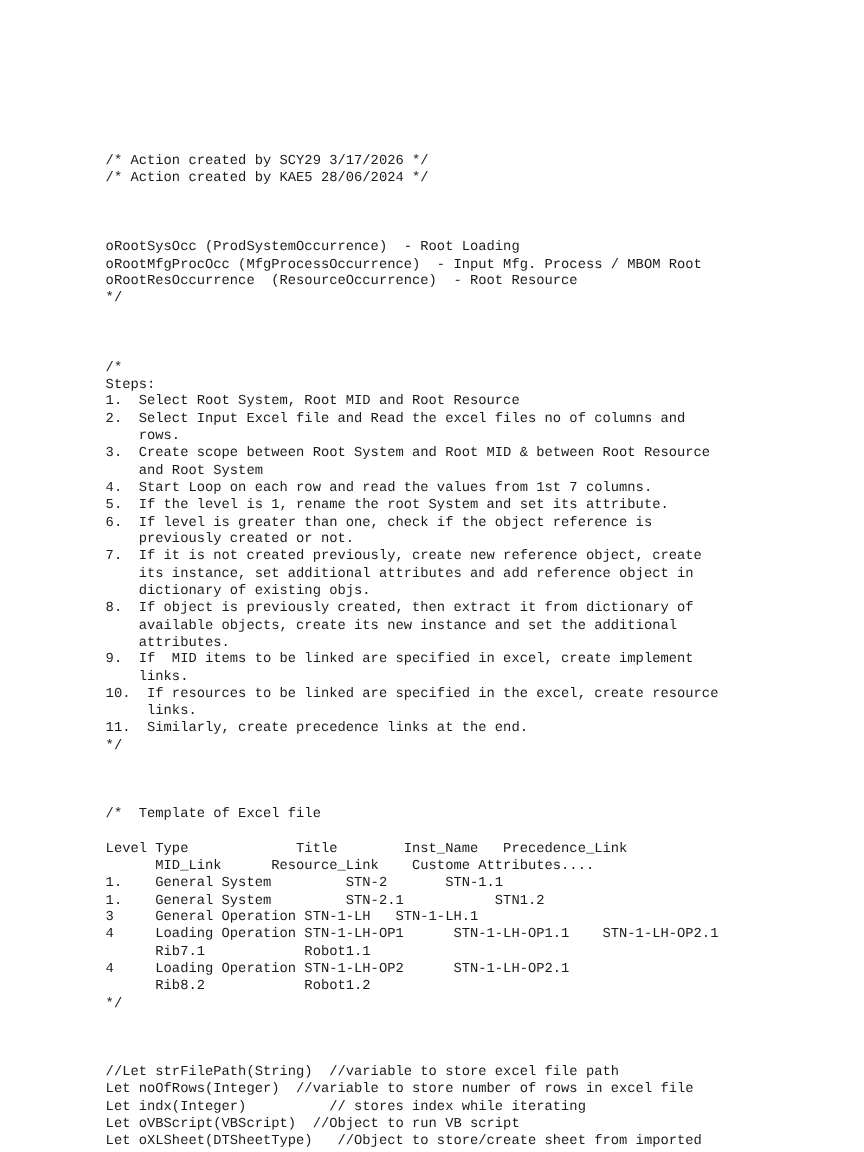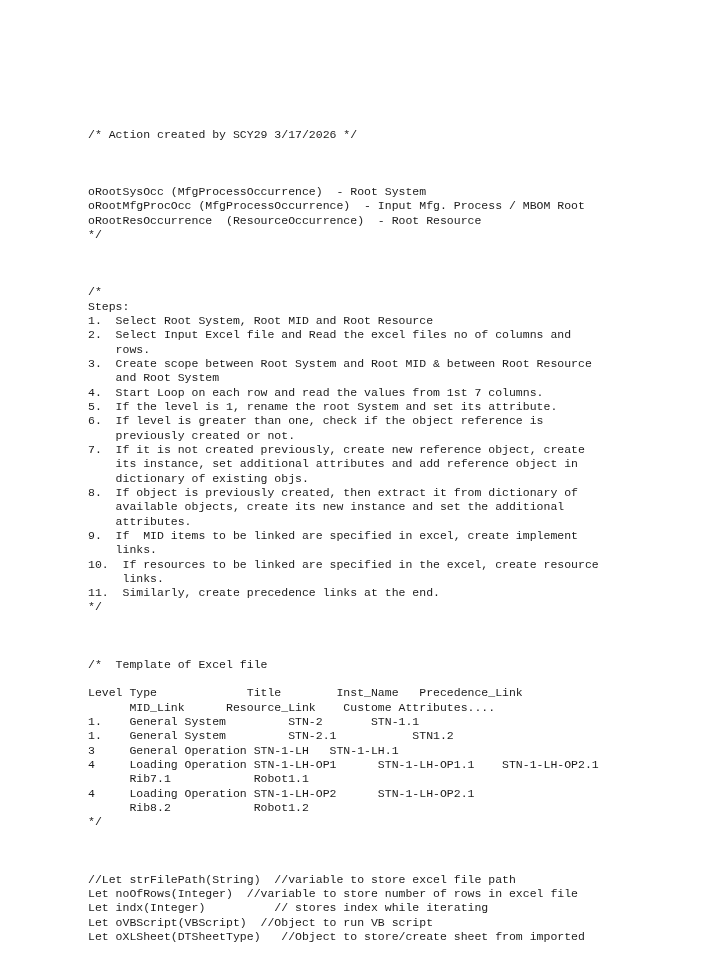--- a/index.html
+++ b/index.html
@@ -36,19 +36,19 @@
   .code-line {
     min-height: 14.33px;
     white-space: pre;
   }
 </style>
 </head>
 <body style="background: rgb(255, 255, 255);">
 
 <div class="page">
   <div class="code-block" style="color: rgb(27, 27, 27);">
-    <section class="code-section"><div class="code-line">/* Action created by SCY29 3/17/2026 */</div></section>
-    <section class="code-section"><div class="code-line">oRootSysOcc (MfgProcessOccurrence)  - Root System</div><div class="code-line">oRootMfgProcOcc (MfgProcessOccurrence)  - Input Mfg. Process / MBOM Root</div><div class="code-line">oRootResOccurrence  (ResourceOccurrence)  - Root Resource</div><div class="code-line">*/</div></section>
+    <section class="code-section"><div class="code-line">/* Action created by SCY29 3/17/2026 */</div><div class="code-line">/* Action created by KAE5 28/06/2024 */</div></section>
+    <section class="code-section"><div class="code-line">oRootSysOcc (ProdSystemOccurrence)  - Root Loading</div><div class="code-line">oRootMfgProcOcc (MfgProcessOccurrence)  - Input Mfg. Process / MBOM Root</div><div class="code-line">oRootResOccurrence  (ResourceOccurrence)  - Root Resource</div><div class="code-line">*/</div></section>
     <section class="code-section"><div class="code-line">/*</div><div class="code-line">Steps:</div><div class="code-line">1.  Select Root System, Root MID and Root Resource</div><div class="code-line">2.  Select Input Excel file and Read the excel files no of columns and</div><div class="code-line">    rows.</div><div class="code-line">3.  Create scope between Root System and Root MID &amp; between Root Resource</div><div class="code-line">    and Root System</div><div class="code-line">4.  Start Loop on each row and read the values from 1st 7 columns.</div><div class="code-line">5.  If the level is 1, rename the root System and set its attribute.</div><div class="code-line">6.  If level is greater than one, check if the object reference is</div><div class="code-line">    previously created or not.</div><div class="code-line">7.  If it is not created previously, create new reference object, create</div><div class="code-line">    its instance, set additional attributes and add reference object in</div><div class="code-line">    dictionary of existing objs.</div><div class="code-line">8.  If object is previously created, then extract it from dictionary of</div><div class="code-line">    available objects, create its new instance and set the additional</div><div class="code-line">    attributes.</div><div class="code-line">9.  If  MID items to be linked are specified in excel, create implement</div><div class="code-line">    links.</div><div class="code-line">10.  If resources to be linked are specified in the excel, create resource</div><div class="code-line">     links.</div><div class="code-line">11.  Similarly, create precedence links at the end.</div><div class="code-line">*/</div></section>
     <section class="code-section"><div class="code-line">/*  Template of Excel file</div><div class="code-line">&nbsp;</div><div class="code-line">Level Type             Title        Inst_Name   Precedence_Link</div><div class="code-line">      MID_Link      Resource_Link    Custome Attributes....</div><div class="code-line">1.    General System         STN-2       STN-1.1</div><div class="code-line">1.    General System         STN-2.1           STN1.2</div><div class="code-line">3     General Operation STN-1-LH   STN-1-LH.1</div><div class="code-line">4     Loading Operation STN-1-LH-OP1      STN-1-LH-OP1.1    STN-1-LH-OP2.1</div><div class="code-line">      Rib7.1            Robot1.1</div><div class="code-line">4     Loading Operation STN-1-LH-OP2      STN-1-LH-OP2.1</div><div class="code-line">      Rib8.2            Robot1.2</div><div class="code-line">*/</div></section>
     <section class="code-section"><div class="code-line">//Let strFilePath(String)  //variable to store excel file path</div><div class="code-line">Let noOfRows(Integer)  //variable to store number of rows in excel file</div><div class="code-line">Let indx(Integer)          // stores index while iterating</div><div class="code-line">Let oVBScript(VBScript)  //Object to run VB script</div><div class="code-line">Let oXLSheet(DTSheetType)   //Object to store/create sheet from imported</div></section>
   </div>
 </div>
 
 </body></html>

